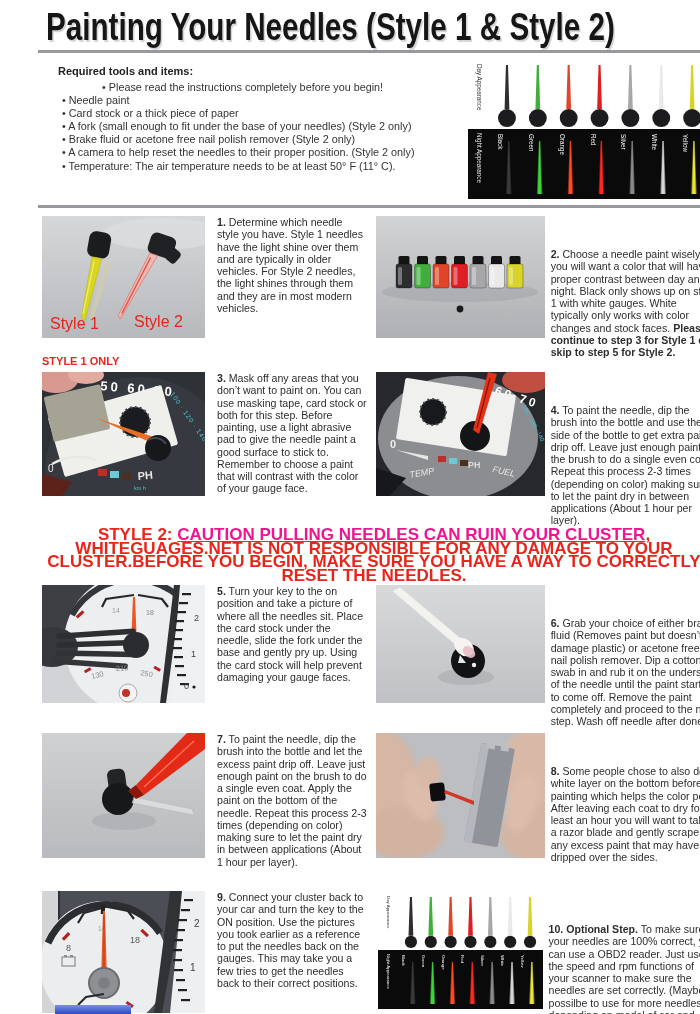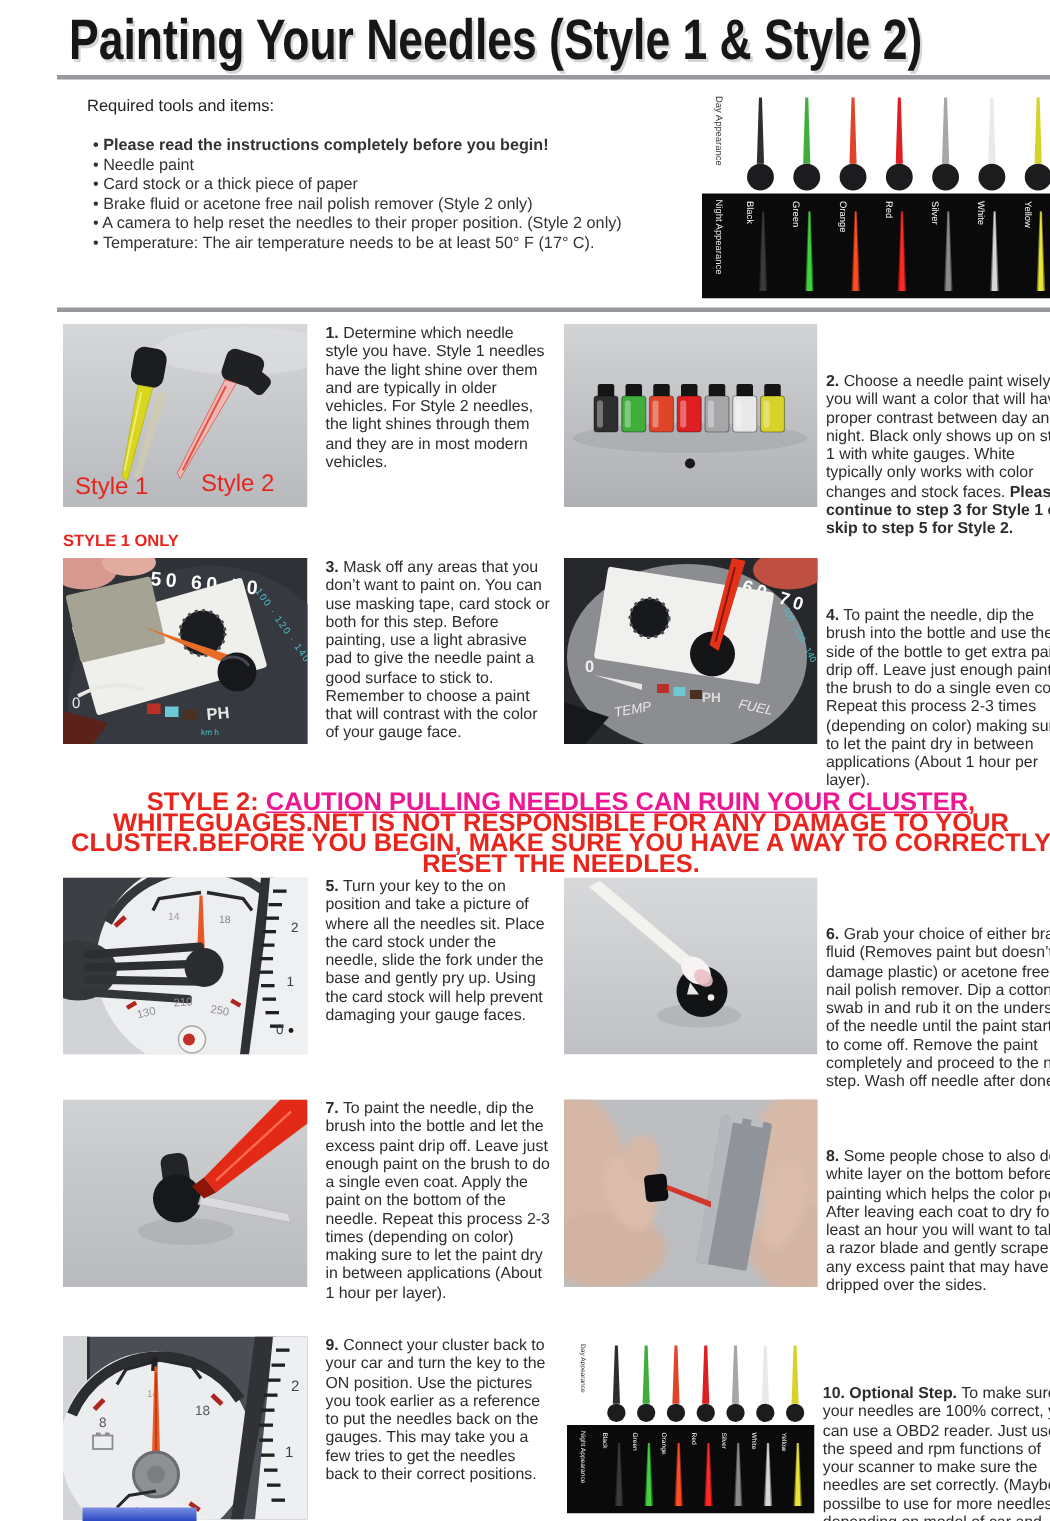--- a/index.html
+++ b/index.html
@@ -7,25 +7,25 @@
         font-family:"Liberation Sans",sans-serif;color:#2d2d2d;padding-left:20px;}
   
   .h1wrap{margin:6px 0 0 26px;height:42px;}
   h1{margin:0;font-size:38px;font-weight:bold;white-space:nowrap;color:#161616;
      transform:scaleX(.78);transform-origin:left center;text-shadow:2px 2px 0 rgba(0,0,0,.16);}
   .rule{height:3px;background:#98999c;margin:0 18px;}
   .title-rule{margin-top:2px;}
   
   .tools-row{display:flex;align-items:flex-start;margin:4px 10px 0 26px;height:148px;}
   .tools{flex:1;}
-  .tools-heading{font-size:11px;font-weight:normal;margin:8px 0 14px 12px;color:#222;}
+  .tools-heading{font-size:11px;font-weight:bold;margin:8px 0 4px 12px;color:#222;}
   .tools ul{list-style:none;margin:0;padding:0 0 0 16px;}
   .tools li{font-size:10.8px;line-height:13.1px;color:#333;}
   .tools li::before{content:"• ";}
-  .tools li.bold{font-weight:bold;}
+  .tools li.bold{font-weight:normal;margin-left:40px;}
   .chart-top{width:242px;height:140px;flex:none;margin-left:10px;margin-top:2px;}
   .chart-small{width:165px;height:118px;}
   
   .row{display:flex;align-items:flex-start;margin-left:22px;margin-right:4px;}
   figure{margin:0;padding:0;}
   .fig{flex:none;}
   .fig svg{display:block;}
   .stepL{width:152px;margin-left:12px;}
   .figR{margin-left:9px;}
   .stepR{width:168px;margin-left:6px;margin-top:32px;}
@@ -53,23 +53,24 @@
   </div>
   <div class="rule title-rule"></div>
 
   <div class="tools-row">
     <div class="tools">
       <div class="tools-heading">Required tools and items:</div>
       <ul>
         <li class="bold">Please read the instructions completely before you begin!</li>
         <li>Needle paint</li>
         <li>Card stock or a thick piece of paper</li>
+        <li>A fork (small enough to fit under the base of your needles) (Style 2 only)</li>
         <li>Brake fluid or acetone free nail polish remover (Style 2 only)</li>
         <li>A camera to help reset the needles to their proper position. (Style 2 only)</li>
-        <li>Temperature: The air temperature needs to be at least 50° F (17° C).</li>
+        <li>Temperature: The air temperature needs to be at least 50° F (11° C).</li>
       </ul>
     </div>
     <div class="chart-top"><svg viewBox="0 0 242 140" width="242" height="140">
           <rect x="0" y="0" width="242" height="70" fill="#ffffff"></rect>
           <rect x="0" y="70" width="242" height="70" fill="#0a0a0a"></rect>
           <text x="9" y="5" fill="#333" font-size="6.292" transform="rotate(90 9 5)">Day Appearance</text>
           <text x="9" y="74" fill="#eeeeee" font-size="6.292" transform="rotate(90 9 74)">Night Appearance</text>
           <polygon points="37.971428571428575,6 39.971428571428575,6 41.371428571428574,50.092 36.57142857142858,50.092" fill="#2e2e30"></polygon>
           <circle cx="38.971428571428575" cy="59.046" r="8.953999999999999" fill="#1c1c1e"></circle>
           <text x="29.971428571428575" y="75" fill="#ffffff" font-size="6.292" transform="rotate(90 29.971428571428575 75)">Black</text>

